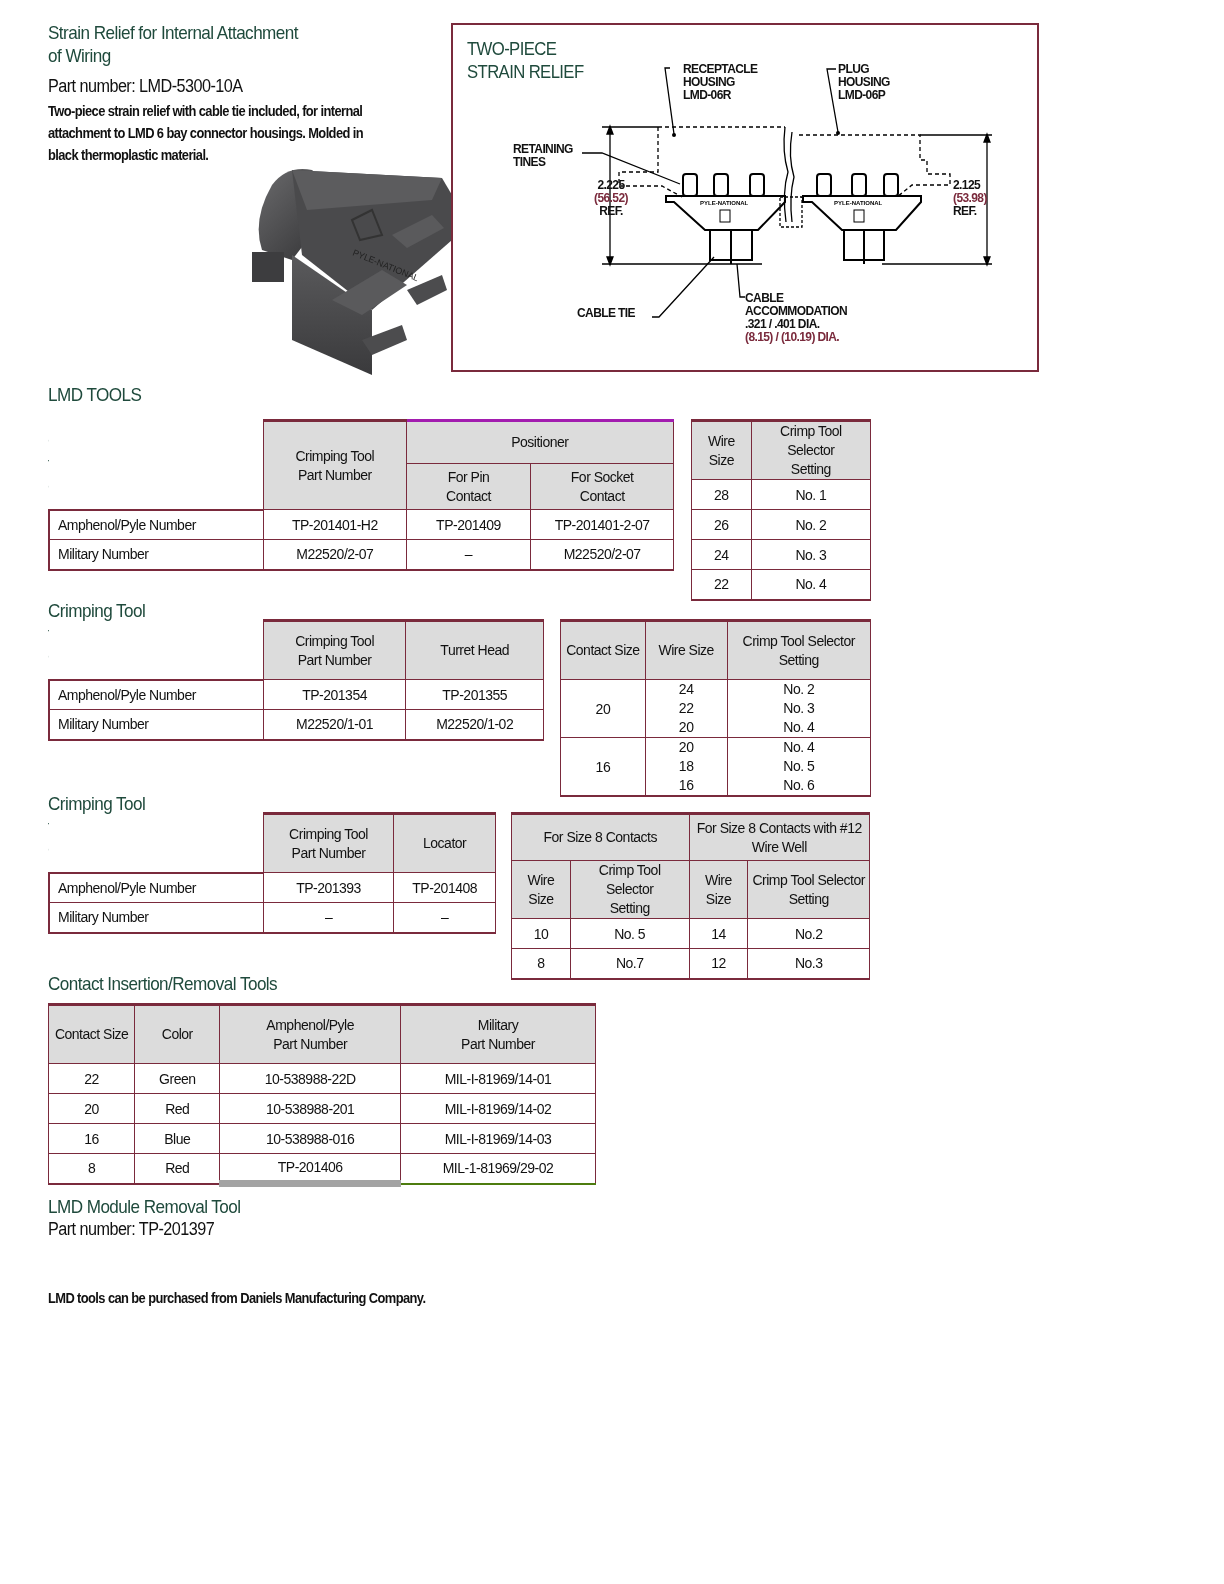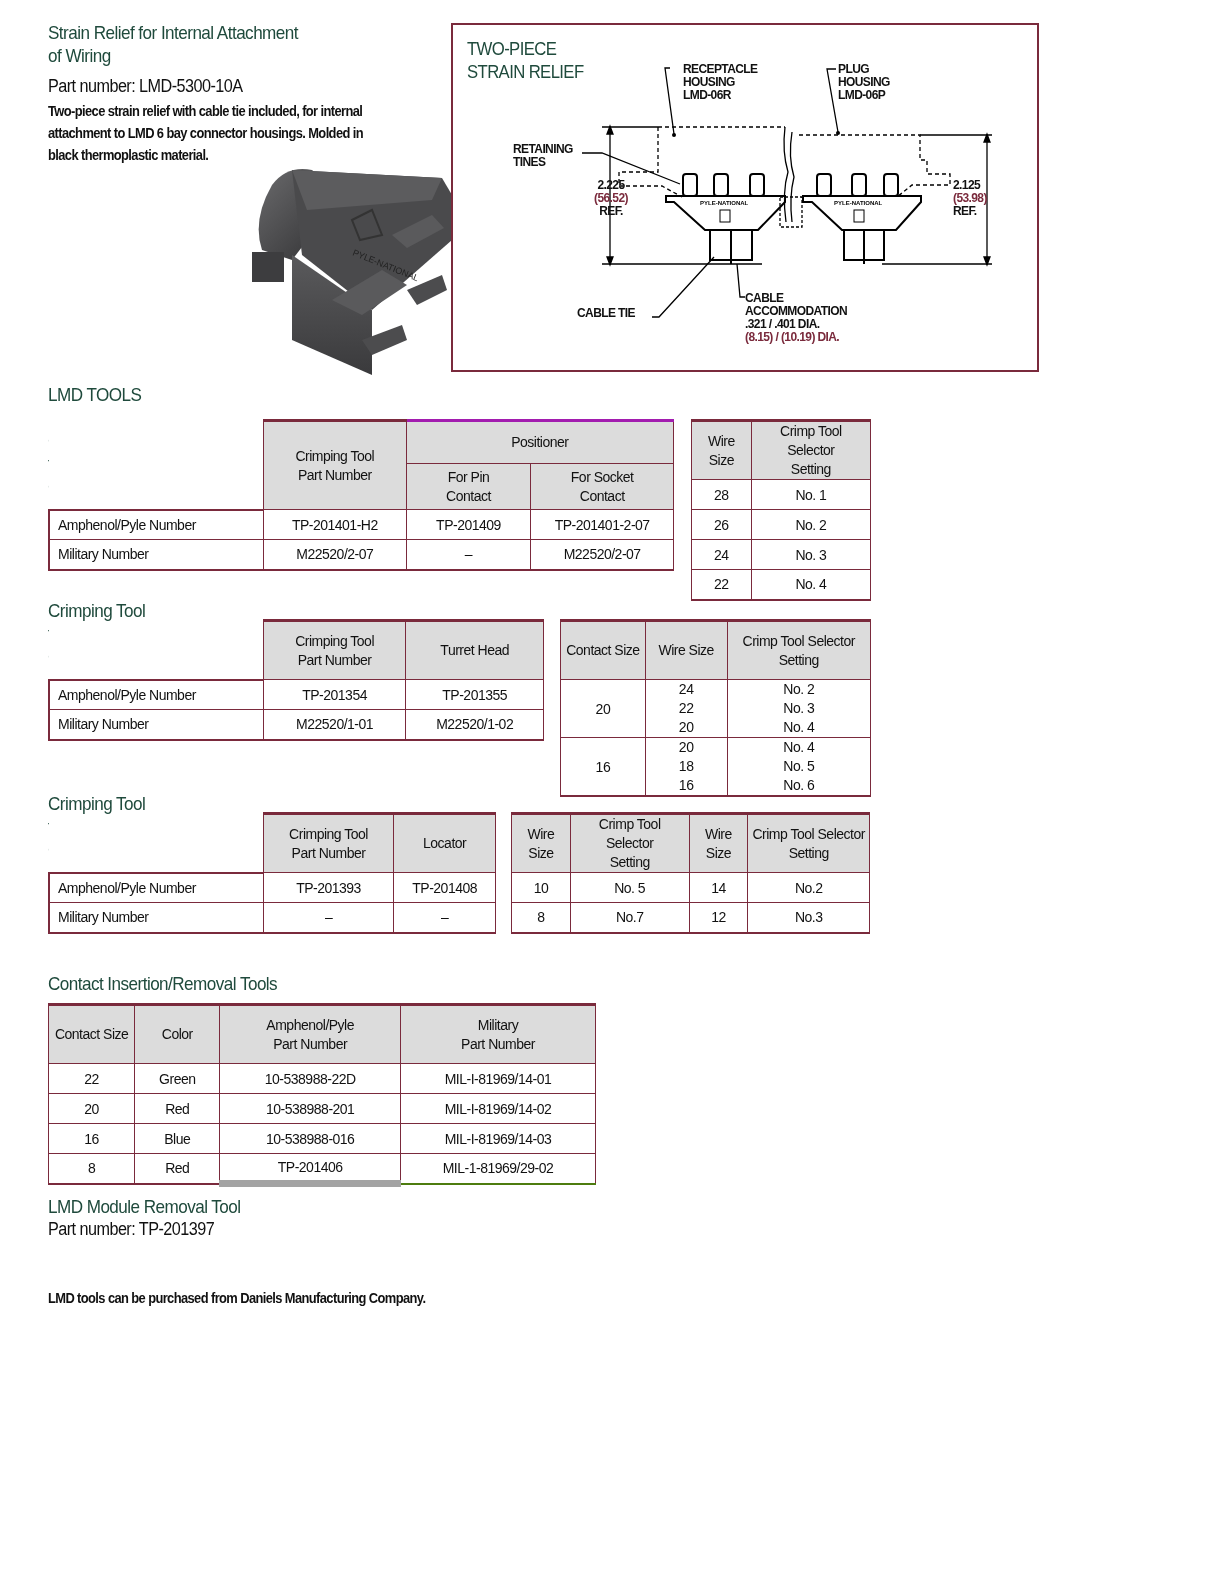--- a/index.html
+++ b/index.html
@@ -324,20 +324,24 @@
   </table>
 
 <table class="t top-thick" style="left:511px;top:812px;width:359px;">
   <colgroup>
       <col style="width:59px">
       <col style="width:119px">
       <col style="width:59px">
       <col style="width:122px">
     </colgroup>
   <tbody>
+      <tr style="height:47px;">
+    <th colspan="2">For Size 8 Contacts</th>
+    <th colspan="2"><span>For Size 8 Contacts with #12</span><br><span>Wire Well</span></th>
+  </tr>
   <tr style="height:58px;">
     <th>Wire Size</th>
     <th><span>Crimp Tool Selector</span><br><span>Setting</span></th>
     <th>Wire Size</th>
     <th><span>Crimp Tool Selector</span><br><span>Setting</span></th>
   </tr>
   <tr style="height:30px;">
     <td>10</td>
     <td>No. 5</td>
     <td>14</td>

